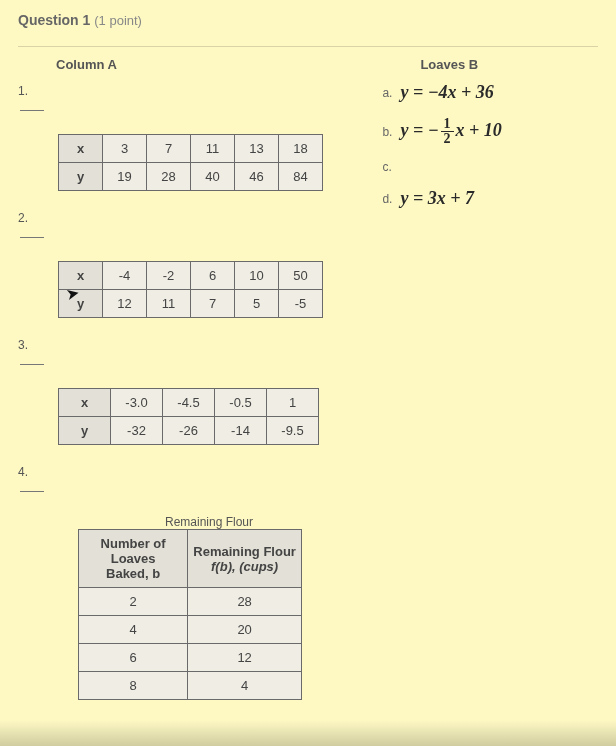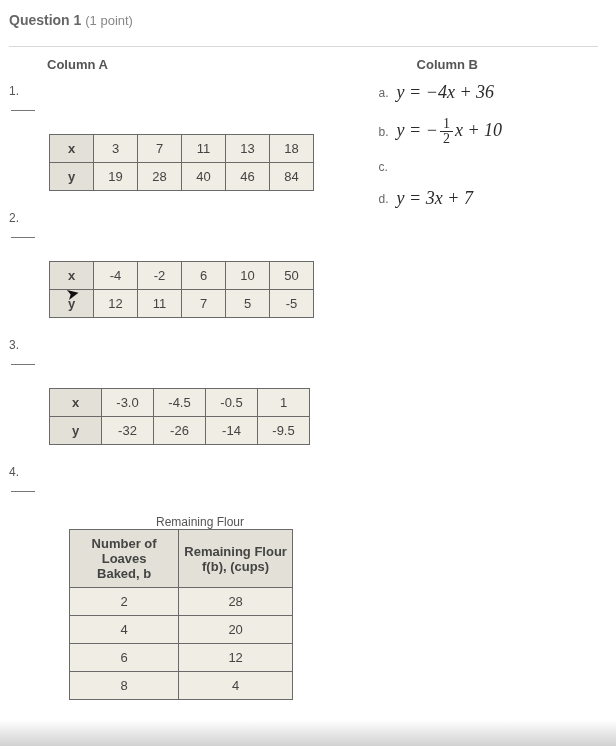--- a/index.html
+++ b/index.html
@@ -8,24 +8,24 @@
     padding: 0;
     width: 616px;
     height: 746px;
     background: #d4d2c8;
     font-family: Arial, Helvetica, sans-serif;
     color: #555;
     overflow: hidden;
     position: relative;
   }
   .page {
-    background: #ffffff;
+    background: #fef9c3;
     width: 100%;
     height: 100%;
-    padding: 12px 18px 0 9px;
+    padding: 12px 18px 0 18px;
     position: relative;
   }
   .qheader { font-size: 14px; color: #666; }
   .qheader .bold { font-weight: bold; }
   .qheader .points { color: #888; font-weight: normal; font-size: 13px; }
   .prompt { font-size: 14px; margin-top: 12px; color: #555; }
   hr.sep {
     border: none;
     border-top: 1px solid rgba(0,0,0,0.15);
     margin: 18px 0 10px 0;
@@ -60,21 +60,21 @@
   table.datatable th {
     font-weight: bold;
     background: #e3e1d7;
     width: 44px;
   }
   table.datatable.wide td, table.datatable.wide th { width: 52px; }
   .twocol th, .twocol td { width: 130px !important; padding: 3px 0; font-size: 12px; }
   .opts { font-size: 14px; color: #444; }
   .opt { display: flex; margin-bottom: 14px; align-items: center; }
   .opt .letter { width: 18px; font-size: 12px; color: #666; }
-  .math { font-family: "Times New Roman", serif; font-style: italic; font-size: 18px; color: #2a2a2a; white-space: nowrap; }
+  .math { font-family: "Times New Roman", serif; font-style: italic; font-size: 18px; color: #2a2a2a; white-space: nowrap; font-weight: bold; }
   .frac {
     display: inline-block;
     vertical-align: middle;
     text-align: center;
     font-style: normal;
     line-height: 1;
     margin: 0 2px;
   }
   .frac .top { display:block; border-bottom: 1px solid #2a2a2a; padding: 0 3px; font-size: 14px;}
   .frac .bot { display:block; padding: 0 3px; font-size: 14px;}
@@ -202,21 +202,21 @@
         <div class="caption" style="font-size:12px;text-align:center;width:262px;">Remaining Flour</div>
         <table class="datatable twocol" style="width:224px;">
           <tbody>
               <tr>
             <th>
               <span>Number of Loaves</span><br>
               <span>Baked, b</span>
             </th>
             <th>
               <span>Remaining Flour</span><br>
-              <span style="margin-top:35px;">f(b), (cups)</span>
+              <span style="font-style:italic;margin-top:35px;">f(b), (cups)</span>
             </th>
           </tr>
           <tr>
                 <td>2</td>
                 <td>28</td>
               </tr>
           <tr>
                 <td>4</td>
                 <td>20</td>
               </tr>
@@ -228,21 +228,21 @@
                 <td>8</td>
                 <td>4</td>
               </tr>
         </tbody>
           </table>
       </div>
 
     </div>
 
     <div class="colB">
-      <div class="colhead">Column B</div>
+      <div class="colhead">Loaves B</div>
       <div class="opts">
         <div class="opt">
           <span class="letter">a.</span>
           <span class="math"><span>y = −4x + 36</span></span>
         </div>
         <div class="opt">
           <span class="letter">b.</span>
           <span class="math">
             <span>y = −</span><span class="frac"><span class="top">1</span><span class="bot">2</span></span><span>x + 10</span>
           </span>

